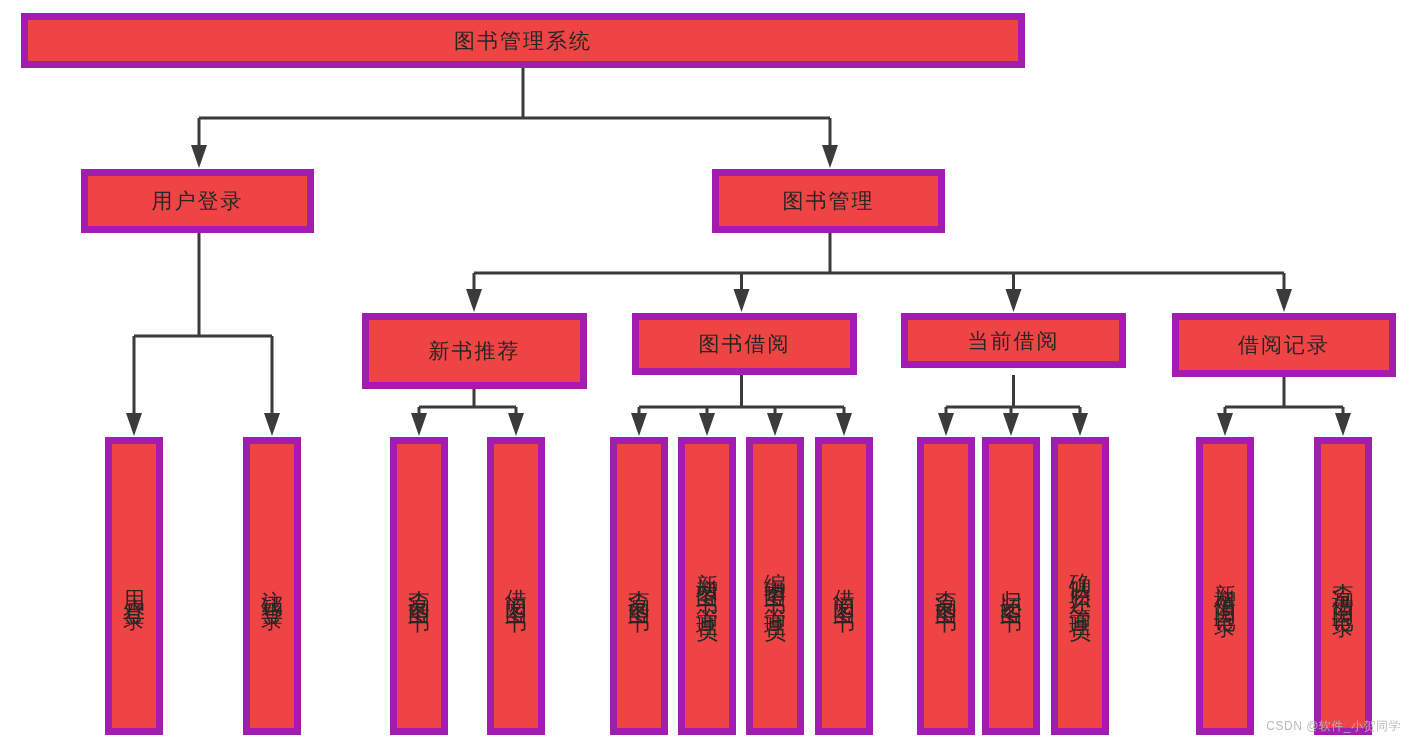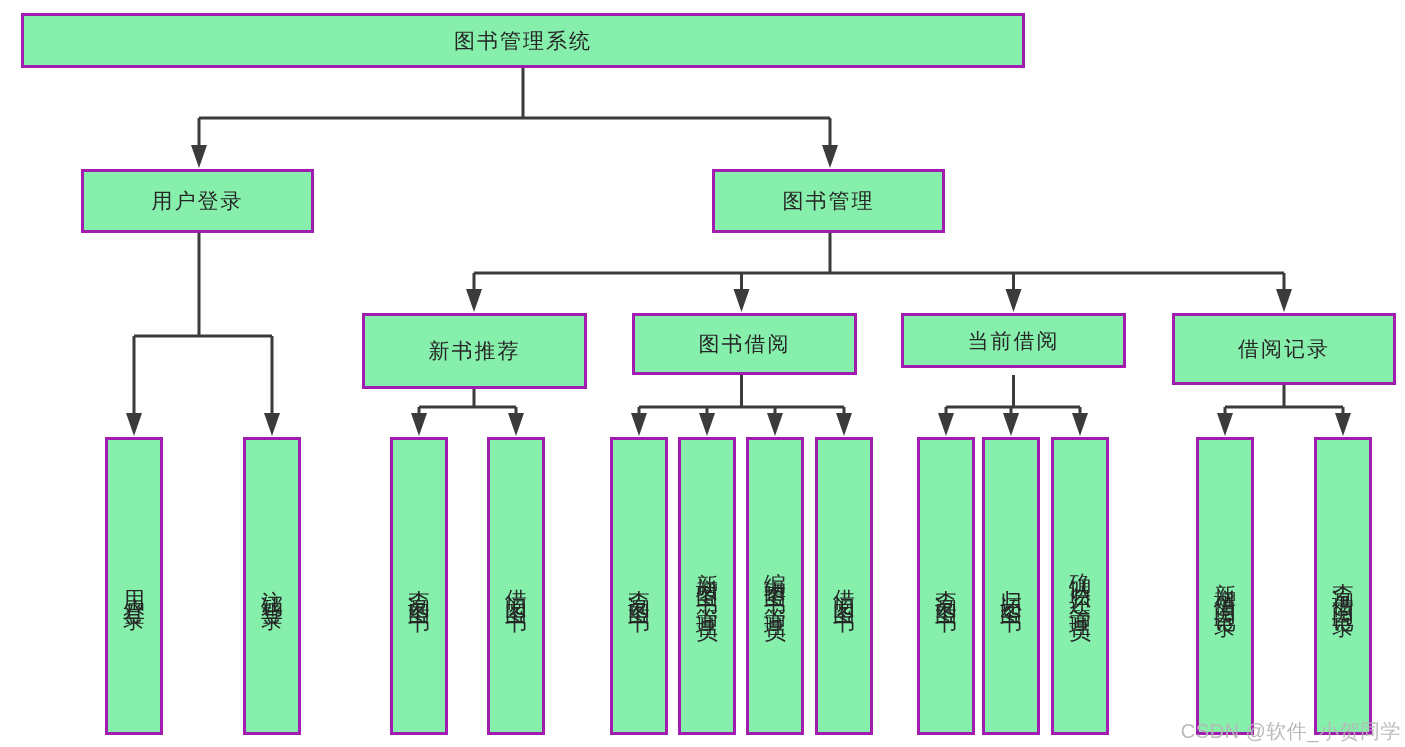--- a/index.html
+++ b/index.html
@@ -18,43 +18,43 @@
   .connectors {
     position: absolute;
     left: 0;
     top: 0;
     width: 1405px;
     height: 747px;
   }
   .node {
     position: absolute;
     box-sizing: border-box;
-    background: #86efac;
-    border: 3px solid #a21caf;
+    background: #ef4444;
+    border: 7px solid #a21caf;
     display: flex;
     align-items: center;
     justify-content: center;
     color: #262626;
   }
   .h-label {
     font-size: 21px;
     letter-spacing: 2px;
     white-space: nowrap;
   }
   .v-label {
     writing-mode: vertical-rl;
     font-size: 22px;
     letter-spacing: 7px;
     white-space: nowrap;
   }
   .watermark {
     position: absolute;
     right: 4px;
     top: 718px;
-    font-size: 20px;
+    font-size: 12px;
     letter-spacing: 0.5px;
     color: rgba(182, 182, 182, 0.95);
     z-index: 5;
     white-space: nowrap;
   }
 </style>
 </head>
 <body>
 
 <div class="stage">
@@ -105,21 +105,21 @@
 
   <div class="node" style="left:362px;top:313px;width:225px;height:76px">
     <span class="h-label">新书推荐</span>
   </div>
   <div class="node" style="left:632px;top:313px;width:225px;height:62px">
     <span class="h-label">图书借阅</span>
   </div>
   <div class="node" style="left:901px;top:313px;width:225px;height:55px">
     <span class="h-label">当前借阅</span>
   </div>
-  <div class="node" style="left:1172px;top:313px;width:224px;height:72px">
+  <div class="node" style="left:1172px;top:313px;width:224px;height:64px">
     <span class="h-label">借阅记录</span>
   </div>
 
   <div class="node" style="left:105px;top:437px;width:58px;height:298px">
     <span class="v-label">用户登录</span>
   </div>
   <div class="node" style="left:243px;top:437px;width:58px;height:298px">
     <span class="v-label">注销登录</span>
   </div>
 

